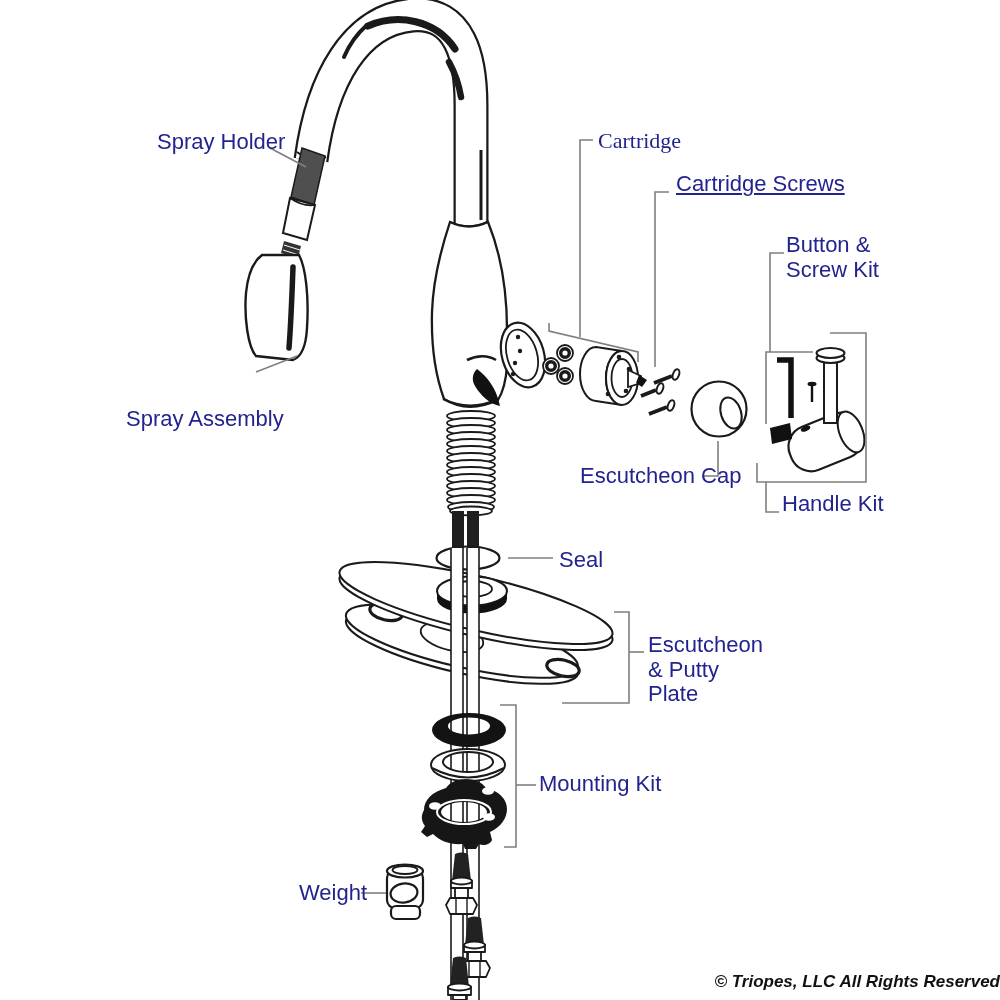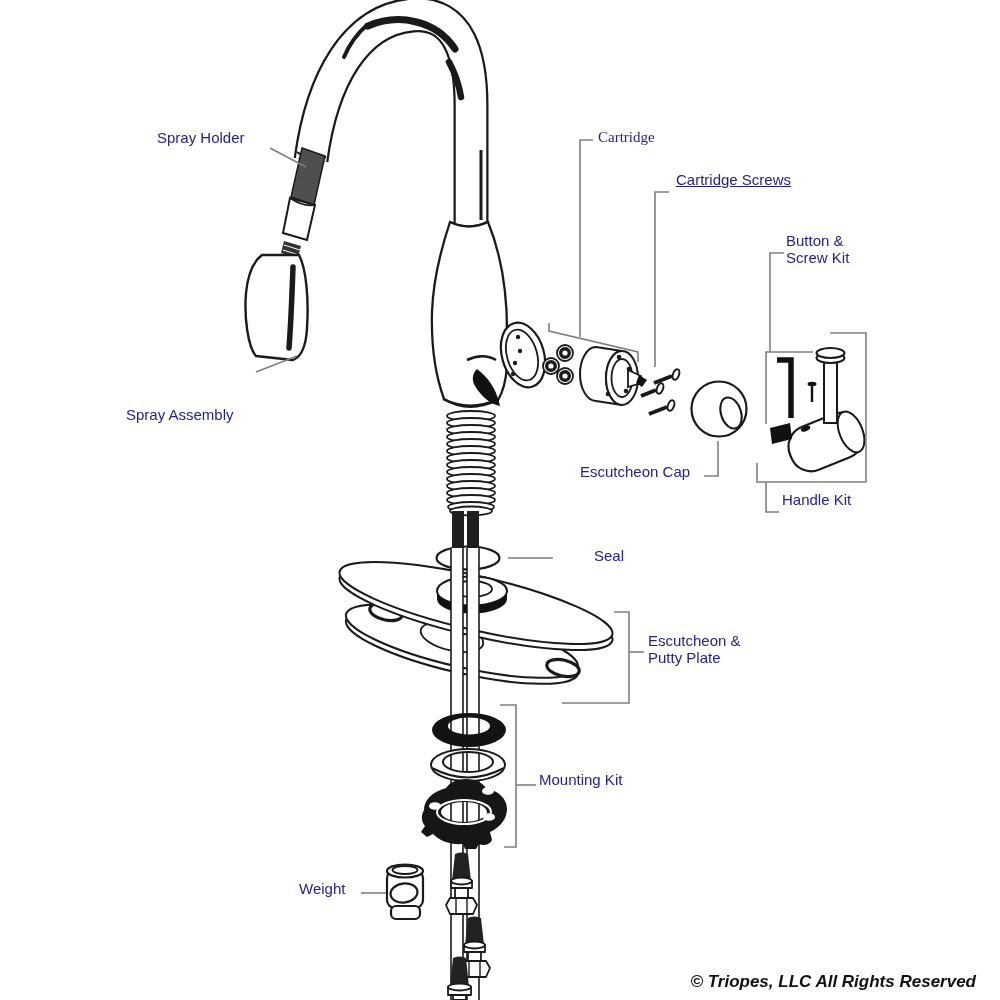--- a/index.html
+++ b/index.html
@@ -1,19 +1,19 @@
 <!DOCTYPE html>
 <html><head>
 <meta charset="utf-8">
 <style>
   html,body{margin:0;padding:0;background:#ffffff;}
   #stage{position:relative;width:1000px;height:1000px;background:#ffffff;overflow:hidden;
          font-family:"Liberation Sans",sans-serif;}
   #art{position:absolute;left:0;top:0;}
-  .label{position:absolute;font-size:15px;line-height:1.12;color:#23238f;white-space:nowrap;}
+  .label{position:absolute;font-size:22px;line-height:1.12;color:#23238f;white-space:nowrap;}
   .label.wrap{white-space:normal;}
   .copyright{position:absolute;font-size:17px;font-style:italic;font-weight:700;color:#111;}
 </style>
 </head>
 <body>
 
 <div id="stage">
 
 <svg id="art" width="1000" height="1000" viewBox="0 0 1000 1000">
 
@@ -242,20 +242,20 @@
   </g>
 </svg>
 
 <div class="label" style="left:157px;top:130px;">Spray Holder</div>
 <div class="label" style="left:126px;top:367px;margin-top:40px;">Spray Assembly</div>
 <div class="label" style="left:598px;top:129px;font-family:Liberation Serif, serif;">Cartridge</div>
 <div class="label" style="left:676px;top:172px;text-decoration:underline;">Cartridge Screws</div>
 <div class="label wrap" style="left:786px;top:233px;width:95px;">Button &amp; Screw Kit</div>
 <div class="label" style="left:580px;top:464px;text-align:right;">Escutcheon Cap</div>
 <div class="label" style="left:782px;top:492px;">Handle Kit</div>
-<div class="label" style="left:559px;top:548px;margin-left:35px;">Seal</div>
+<div class="label" style="left:559px;top:548px;">Seal</div>
 <div class="label wrap" style="left:648px;top:633px;width:125px;">Escutcheon &amp; Putty Plate</div>
 <div class="label" style="left:539px;top:772px;">Mounting Kit</div>
 <div class="label" style="left:299px;top:881px;">Weight</div>
 
-<div class="copyright" style="right:24px;top:972px;">© Triopes, LLC All Rights Reserved</div>
+<div class="copyright" style="right:0;top:972px;">© Triopes, LLC All Rights Reserved</div>
 
 </div>
 
 </body></html>

